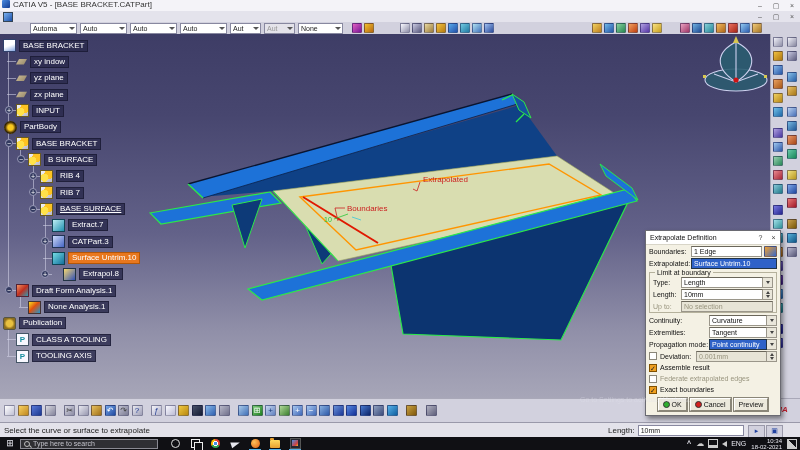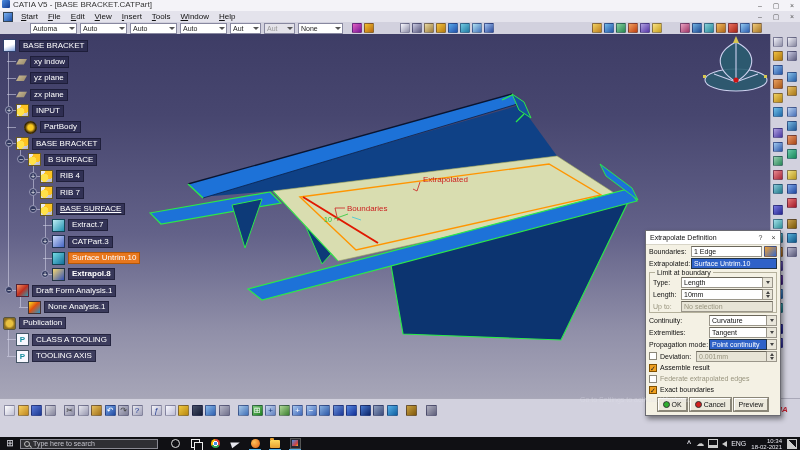--- a/index.html
+++ b/index.html
@@ -151,21 +151,20 @@
     <span>CATIA V5 - [BASE BRACKET.CATPart]</span>
     <span class="wctl">
       <span class="wbtn">–</span>
       <span class="wbtn">▢</span>
       <span class="wbtn">×</span>
     </span>
   </div>
 
   <div id="menubar">
     <span class="mico"></span>
-    <span id="menu-items"><span class="menu-item"><u>S</u>tart</span><span class="menu-item"><u>F</u>ile</span><span class="menu-item"><u>E</u>dit</span><span class="menu-item"><u>V</u>iew</span><span class="menu-item"><u>I</u>nsert</span><span class="menu-item"><u>T</u>ools</span><span class="menu-item"><u>W</u>indow</span><span class="menu-item"><u>H</u>elp</span></span>
     <span class="wctl">
       <span class="wbtn">–</span>
       <span class="wbtn">▢</span>
       <span class="wbtn">×</span>
     </span>
   </div>
 
   <div id="topbar">
     <span style="width:30px"></span>
     <span id="combo-strip" class="hstrip">
@@ -307,21 +306,21 @@
           <span class="tico ti-plane"></span>
           <span class="tlabel">zx plane</span>
         </div>
         <div class="tline" style="left: 7px; top: 76.4px; width: 9px; height: 1px;"></div>
         <div class="exp" style="left: 5px; top: 72.4px;">+</div>
         <div class="trow" style="left: 16px; top: 70.4px;">
           <span class="tico ti-geoset"></span>
           <span class="tlabel">INPUT</span>
         </div>
         <div class="tline" style="left: 7px; top: 92.75px; width: 9px; height: 1px;"></div>
-        <div class="trow" style="left: 24px; top: 86.75px;">
+        <div class="trow" style="left: 4px; top: 86.75px;">
           <span class="tico ti-body"></span>
           <span class="tlabel">PartBody</span>
         </div>
         <div class="tline" style="left: 7px; top: 109.1px; width: 9px; height: 1px;"></div>
         <div class="exp" style="left: 5px; top: 105.1px;">−</div>
         <div class="trow" style="left: 16px; top: 103.1px;">
           <span class="tico ti-geoset"></span>
           <span class="tlabel">BASE BRACKET</span>
         </div>
         <div class="tline" style="left: 19px; top: 125.45px; width: 9px; height: 1px;"></div>
@@ -359,21 +358,21 @@
           <span class="tico ti-offset"></span>
           <span class="tlabel">CATPart.3</span>
         </div>
         <div class="tline" style="left: 43px; top: 223.55px; width: 9px; height: 1px;"></div>
         <div class="trow" style="left: 52px; top: 217.55px;">
           <span class="tico ti-untrim"></span>
           <span class="tlabel sel">Surface Untrim.10</span>
         </div>
         <div class="tline" style="left: 43px; top: 239.9px; width: 9px; height: 1px;"></div>
         <div class="exp" style="left: 41px; top: 235.9px;">+</div>
-        <div class="trow" style="left: 52px; top: 233.9px; font-weight: bold;">
+        <div class="trow" style="left: 63px; top: 233.9px;">
           <span class="tico ti-extrapol"></span>
           <span class="tlabel">Extrapol.8</span>
         </div>
         <div class="tline" style="left: 7px; top: 256.25px; width: 9px; height: 1px;"></div>
         <div class="exp" style="left: 5px; top: 252.25px;">−</div>
         <div class="trow" style="left: 16px; top: 250.25px;">
           <span class="tico ti-ffa"></span>
           <span class="tlabel">Draft Form Analysis.1</span>
         </div>
         <div class="tline" style="left: 19px; top: 272.6px; width: 9px; height: 1px;"></div>
@@ -581,20 +580,29 @@
       </span>
   </div>
   <div id="wb-combo">
     <span>BASE SURFACE</span>
       <span class="cdn"></span>
   </div>
   <div id="catia-logo">
     <span class="sw"></span><span>CATIA</span>
   </div>
 
+  <div id="statusbar">
+    <span class="msg">Select the curve or surface to extrapolate</span>
+    <span id="sb-len">
+      <span class="lab">Length:</span>
+      <span class="val">10mm</span>
+    </span>
+    <span class="sb-btn" style="left:748px" id="sb-btn1">▸</span>
+    <span class="sb-btn" style="left:766px" id="sb-btn2">▣</span>
+  </div>
 
   <div id="taskbar">
     <span id="start-btn">⊞</span>
     <span id="tb-search">
       <span class="mg"></span>
       <span>Type here to search</span>
     </span>
     <span id="tb-apps"></span>
     <span id="tray">
       <span class="chev">^</span>

